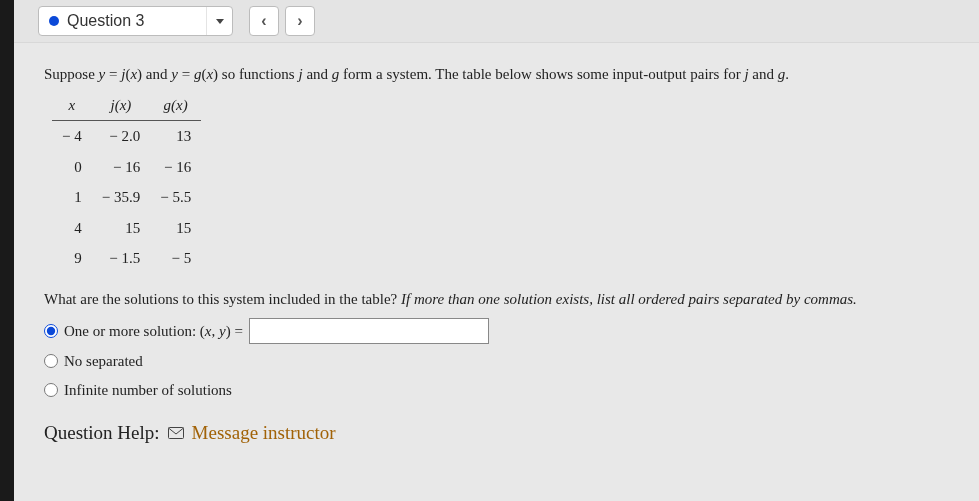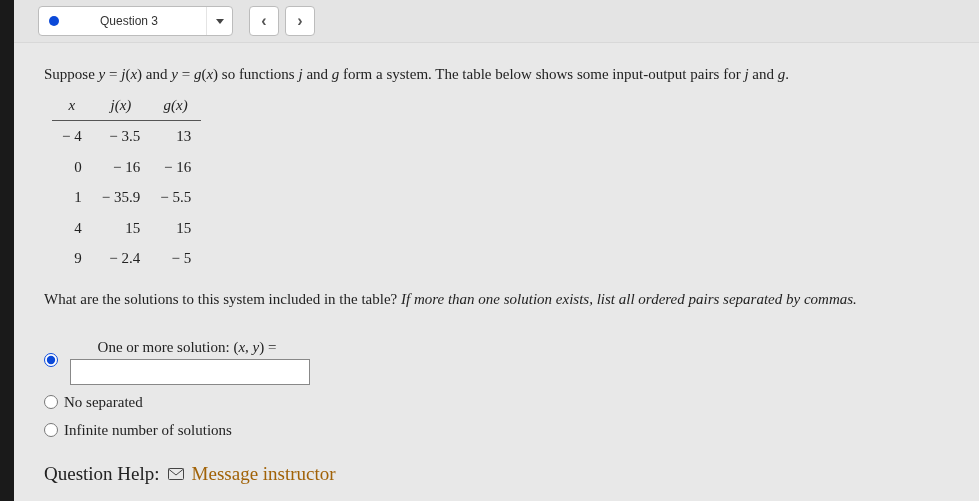--- a/index.html
+++ b/index.html
@@ -37,23 +37,22 @@
       background: #fff;
       border: 1px solid #bcbcbc;
       border-radius: 4px;
       cursor: pointer;
     }
     .q-select-label {
       display: flex;
       align-items: center;
       padding: 0 10px;
       font-family: Arial, Helvetica, sans-serif;
-      font-size: 12px;
+      font-size: 16px;
       color: #333;
-      gap: 33px;
     }
     .dot {
       display: inline-block;
       width: 10px; height: 10px;
       background: #0b49d8;
       border-radius: 50%;
       margin-right: 8px;
     }
     .q-select-caret {
       width: 26px;
@@ -107,21 +106,21 @@
       padding: 4px 10px;
       text-align: right;
       font-weight: normal;
     }
     table.data thead th {
       border-bottom: 1px solid #555;
       text-align: center;
       font-style: italic;
     }
     .question-text {
-      margin-bottom: 26px;
+      margin-bottom: 8px;
       max-width: 900px;
     }
     .ital { font-style: italic; }
     .options {
       margin: 8px 0 18px 0;
     }
     .option-row {
       display: flex;
       align-items: center;
       margin-bottom: 6px;
@@ -129,21 +128,20 @@
     }
     .option-row input[type=radio] {
       margin-right: 6px;
       accent-color: #0b49d8;
       width: 14px; height: 14px;
     }
     .option-row label {
       display: flex;
       align-items: center;
       cursor: pointer;
-      flex-direction: column;
     }
     .answer-input {
       height: 26px;
       width: 240px;
       border: 1px solid #888;
       background: #fff;
       margin-left: 6px;
       font-family: inherit;
       font-size: 14px;
       padding: 2px 6px;
@@ -204,41 +202,41 @@
       <thead>
         <tr>
           <th>x</th>
           <th>j(x)</th>
           <th>g(x)</th>
         </tr>
       </thead>
       <tbody>
         <tr>
           <td>− 4</td>
-          <td>− 3.5</td>
+          <td>− 2.0</td>
           <td>13</td>
         </tr>
         <tr>
           <td>0</td>
           <td>− 16</td>
           <td>− 16</td>
         </tr>
         <tr>
           <td>1</td>
           <td>− 35.9</td>
           <td>− 5.5</td>
         </tr>
         <tr>
           <td>4</td>
           <td>15</td>
           <td>15</td>
         </tr>
         <tr>
           <td>9</td>
-          <td>− 2.4</td>
+          <td>− 1.5</td>
           <td>− 5</td>
         </tr>
       </tbody>
     </table>
 
     <p class="question-text">What are the solutions to this system included in the table? <span class="ital">If more than one solution exists, list all ordered pairs separated by commas.</span></p>
 
     <div class="options">
 
       <div class="option-row">

